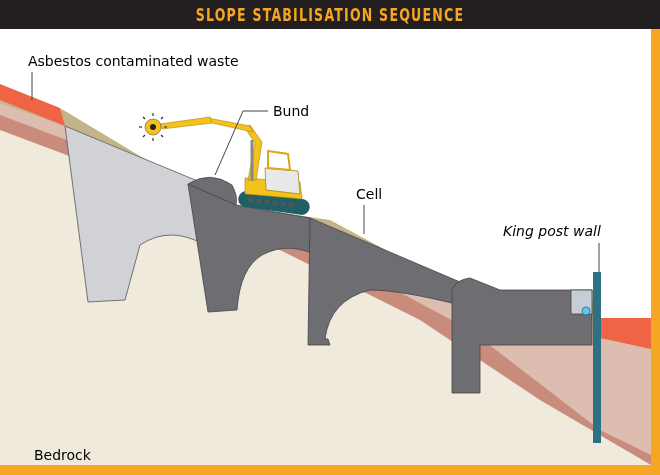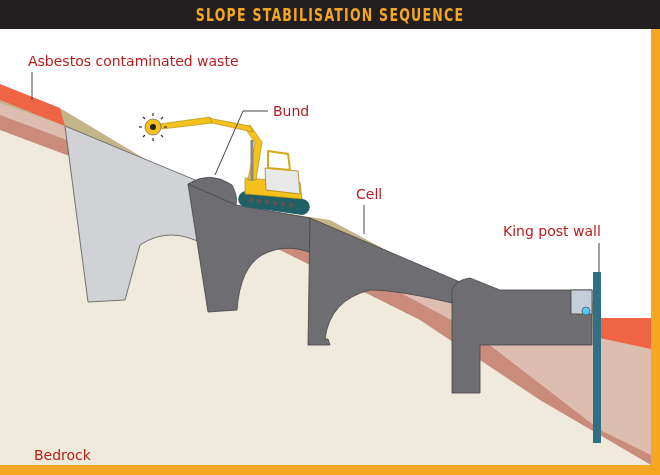--- a/index.html
+++ b/index.html
@@ -3,21 +3,21 @@
 <meta charset="utf-8">
 <style>
   html,body{margin:0;padding:0;background:#fff;}
   body{width:660px;height:475px;position:relative;overflow:hidden;font-family:"Liberation Sans",sans-serif;}
   .header{position:absolute;left:0;top:0;width:660px;height:29px;background:#231f20;}
   .title{position:absolute;left:0;top:0;width:660px;height:29px;line-height:30px;text-align:center;color:#f5a623;font-family:"DejaVu Sans Condensed","DejaVu Sans",sans-serif;font-weight:bold;font-size:17px;letter-spacing:1.5px;transform:scaleX(0.82);}
   .notch{position:absolute;left:313px;top:29px;width:0;height:0;border-left:15px solid transparent;border-right:15px solid transparent;border-top:16px solid #231f20;}
   .border-right{position:absolute;left:651px;top:29px;width:9px;height:446px;background:#f5a623;}
   .border-bottom{position:absolute;left:0;top:465px;width:660px;height:10px;background:#f5a623;}
   svg.scene{position:absolute;left:0;top:29px;}
-  .label{position:absolute;color:#b91c1c;font-size:14px;white-space:nowrap;font-family:"DejaVu Sans",sans-serif;}
+  .label{position:absolute;color:#000000;font-size:14px;white-space:nowrap;font-family:"DejaVu Sans",sans-serif;}
 </style>
 </head>
 <body>
 
 <div class="header"></div>
 <div class="title">SLOPE STABILISATION SEQUENCE</div>
 <div class="notch"></div>
 
 <svg class="scene" width="651" height="436" viewBox="0 29 651 436">
 
@@ -87,17 +87,17 @@
 
   <line x1="32" y1="72" x2="32" y2="100" stroke="#444" stroke-width="1"></line>
   <polyline points="268,111 243,111 215,175" fill="none" stroke="#444" stroke-width="1"></polyline>
   <line x1="364" y1="205" x2="364" y2="234" stroke="#444" stroke-width="1"></line>
   <line x1="599" y1="243" x2="599" y2="272" stroke="#444" stroke-width="1"></line>
 </svg>
 
 <div class="label" style="left:28px;top:53px;">Asbestos contaminated waste</div>
 <div class="label" style="left:273px;top:103px;">Bund</div>
 <div class="label" style="left:356px;top:186px;">Cell</div>
-<div class="label" style="left:503px;top:223px;">King post wall</div>
+<div class="label" style="left:503px;top:223px;font-style:italic;">King post wall</div>
 <div class="label" style="left:34px;top:420px;margin-top:27px;">Bedrock</div>
 
 <div class="border-right"></div>
 <div class="border-bottom"></div>
 
 </body></html>

